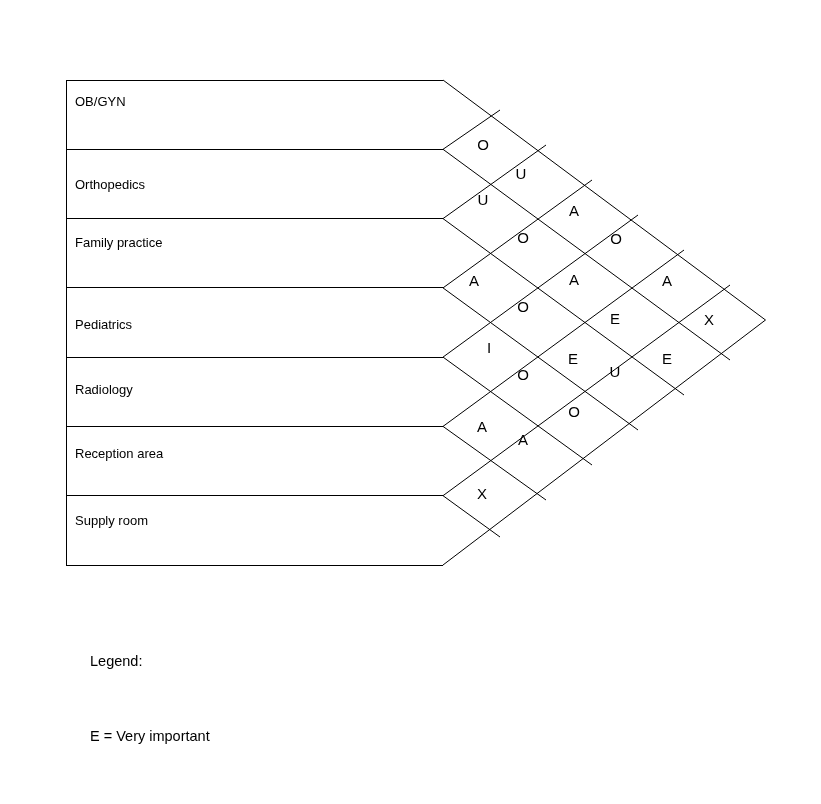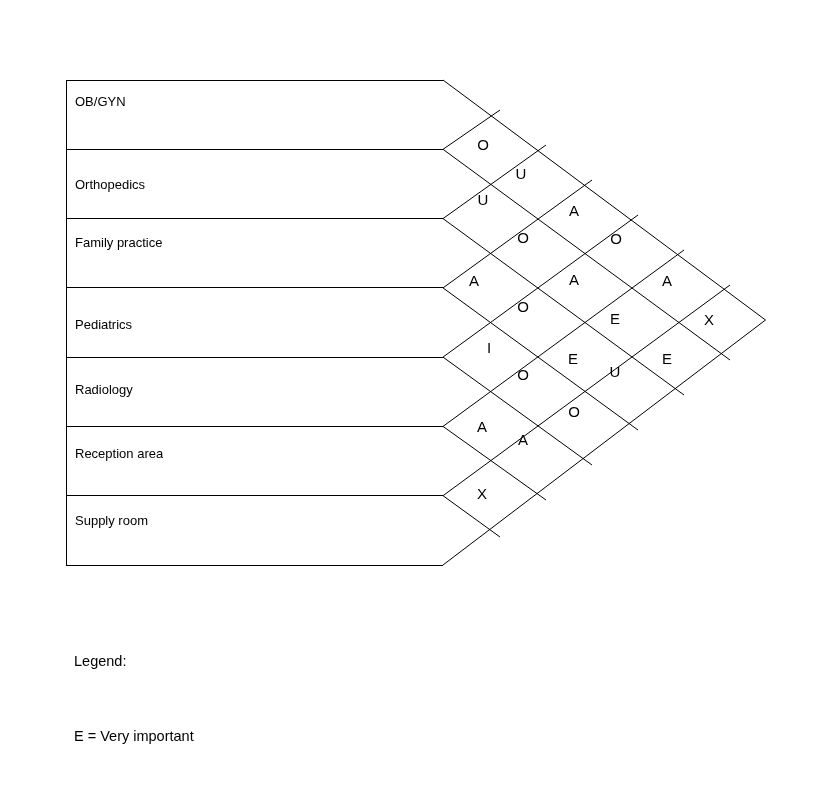--- a/index.html
+++ b/index.html
@@ -59,20 +59,21 @@
     left: 74px;
     top: 600px;
     font-family: "Liberation Sans", sans-serif;
     font-size: 14.5px;
     line-height: 24.7px;
     color: #000000;
     white-space: pre;
   }
   .legend-line {
     display: block;
+    margin-left: 16px;
   }
 </style>
 </head>
 <body>
 
 <div id="chart-root">
 
   <svg id="relationship-svg" viewBox="0 0 821 804" xmlns="http://www.w3.org/2000/svg">
 
     <g>

